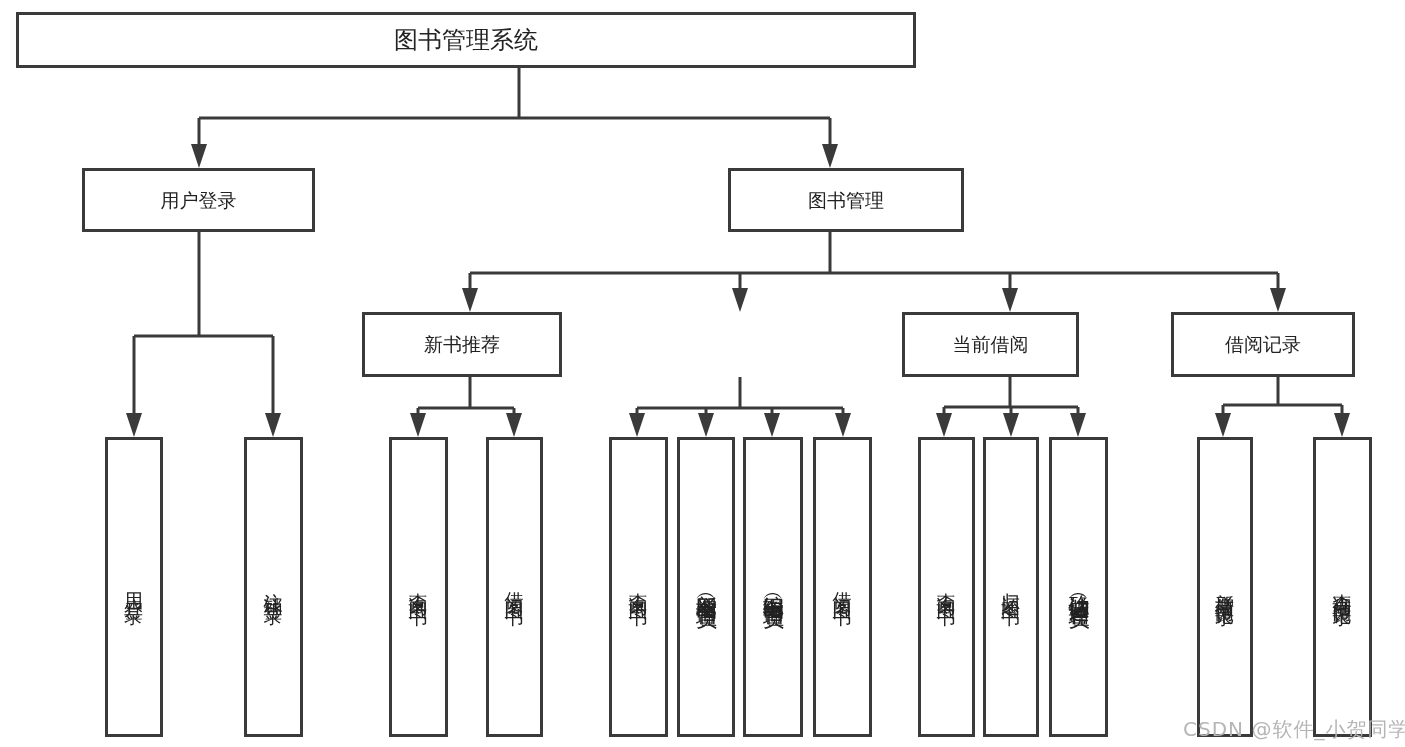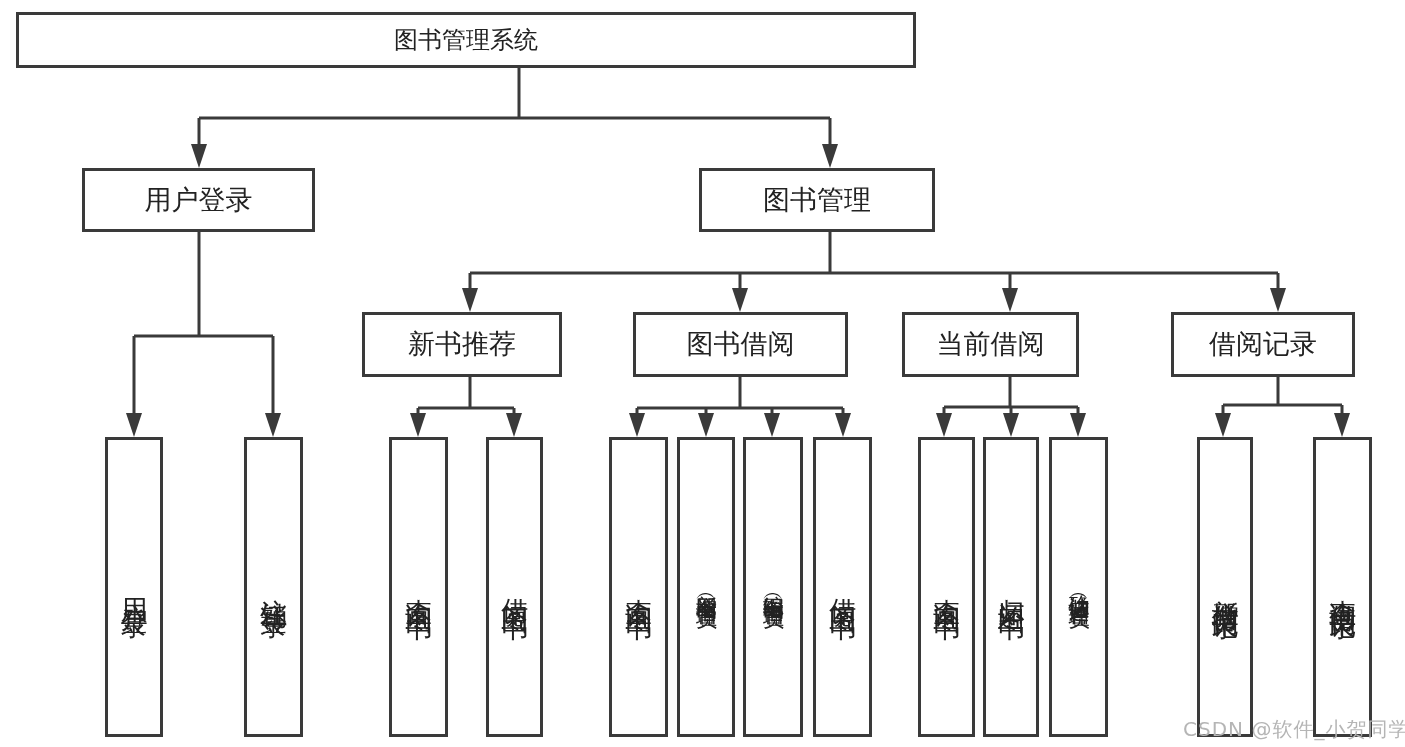--- a/index.html
+++ b/index.html
@@ -33,21 +33,21 @@
   }
   .node {
     position: absolute;
     box-sizing: border-box;
     border: 3px solid #3a3a3a;
     background: #ffffff;
     display: flex;
     align-items: center;
     justify-content: center;
     color: #222222;
-    font-size: 27px;
+    font-size: 19px;
     line-height: 1.2;
     white-space: nowrap;
   }
   .node.root { font-size: 24px; }
   .leaf span.vtext {
     writing-mode: vertical-rl;
     text-orientation: mixed;
     letter-spacing: 5px;
     white-space: nowrap;
   }
@@ -116,29 +116,26 @@
     </g>
   </svg>
 
   <div class="node root" style="left:16px; top:12px; width:900px; height:56px;">
     <span>图书管理系统</span>
   </div>
 
   <div class="node" style="left:82px; top:168px; width:233px; height:64px;">
     <span>用户登录</span>
   </div>
-  <div class="node" style="left:699px; top:168px; width:236px; height:64px;">
+  <div class="node" style="left:728px; top:168px; width:236px; height:64px;">
     <span>图书管理</span>
   </div>
 
   <div class="node" style="left:362px; top:312px; width:200px; height:65px;">
     <span>新书推荐</span>
-  </div>
-  <div class="node" style="left:633px; top:312px; width:215px; height:65px;">
-    <span>图书借阅</span>
   </div>
   <div class="node" style="left:902px; top:312px; width:177px; height:65px;">
     <span>当前借阅</span>
   </div>
   <div class="node" style="left:1171px; top:312px; width:184px; height:65px;">
     <span>借阅记录</span>
   </div>
 
   <div class="node leaf" style="left:105px; top:437px; width:58px; height:300px;">
     <span class="vtext">用户登录</span>

